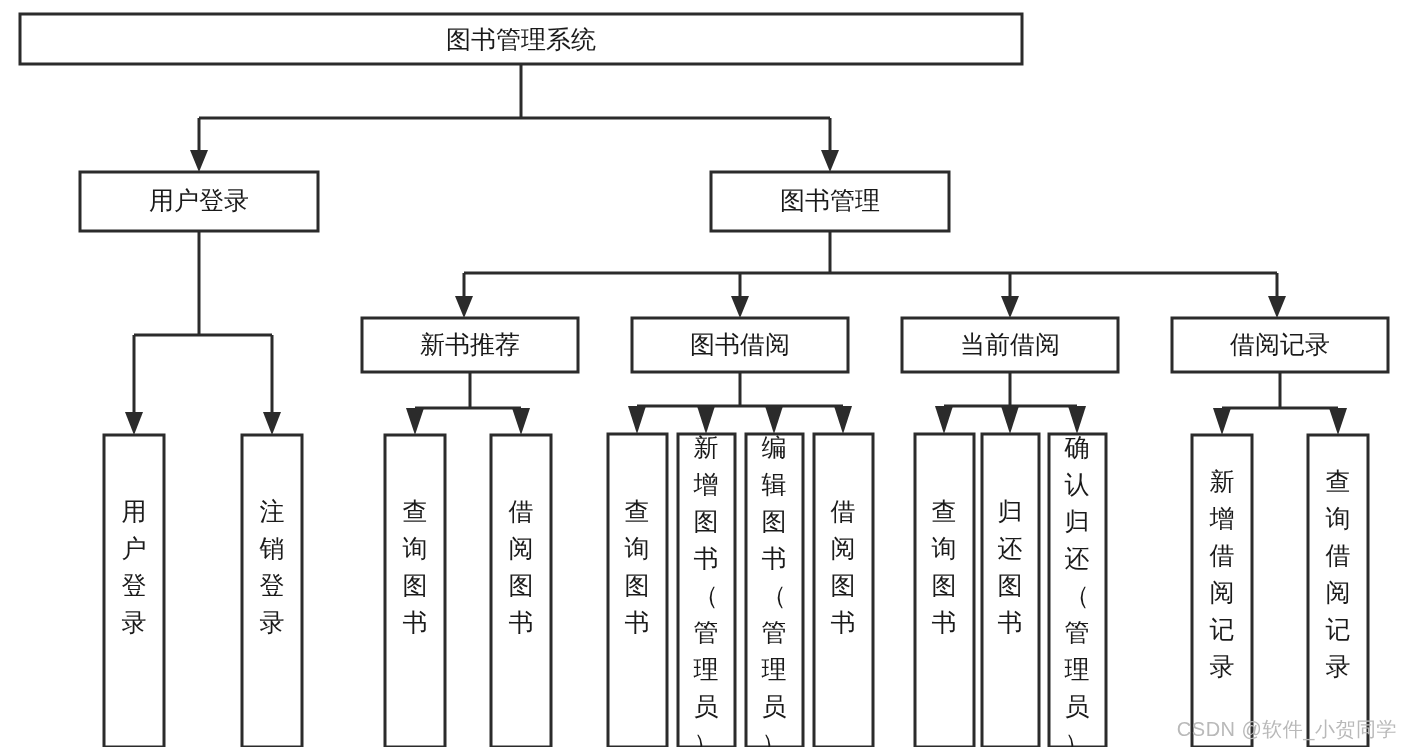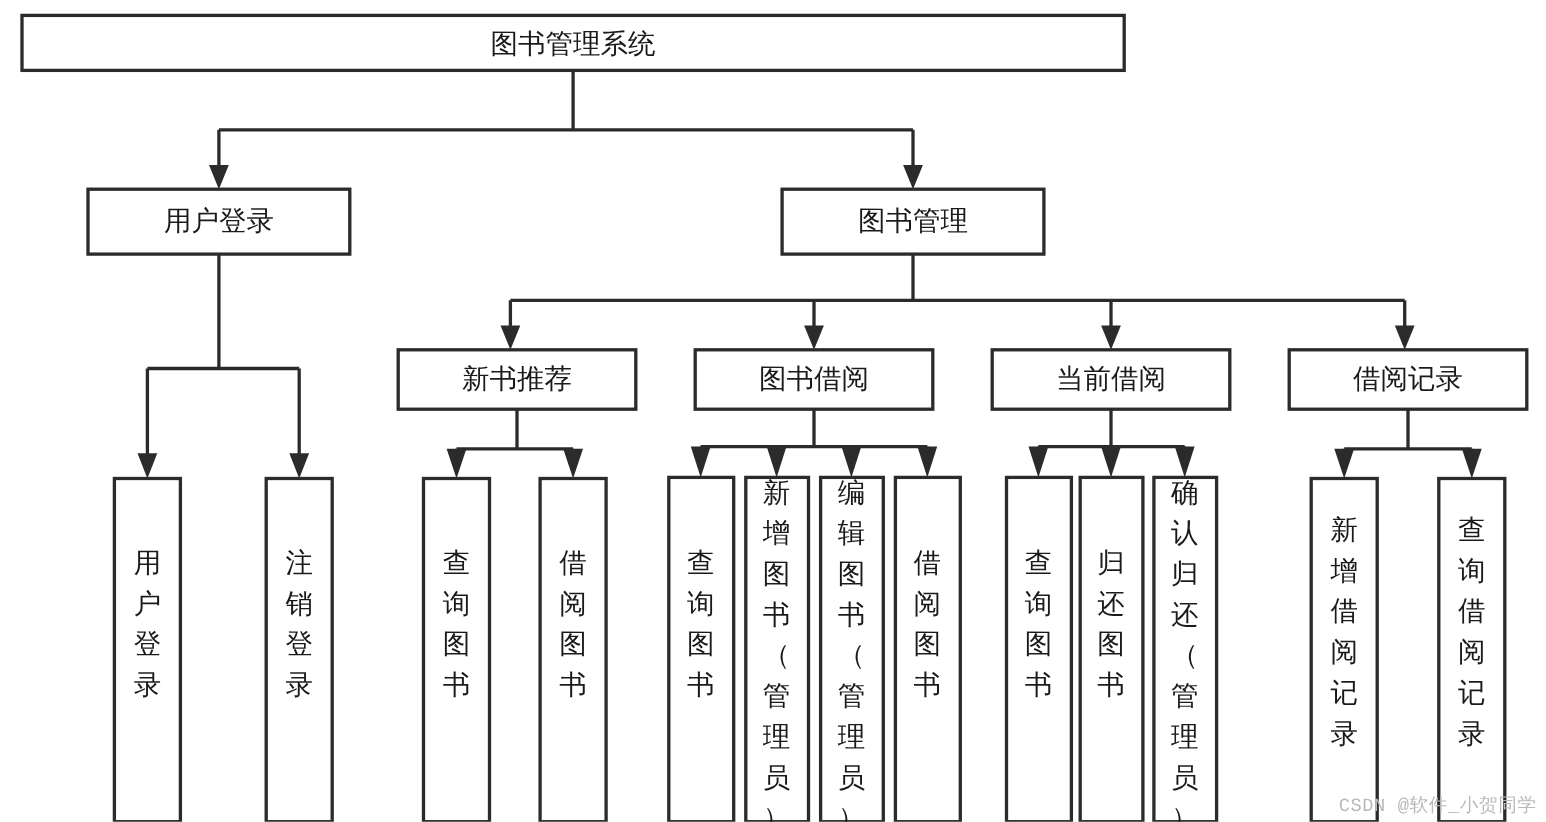--- a/index.html
+++ b/index.html
@@ -53,22 +53,22 @@
   .node-label-v {
     font-family: "DejaVu Sans", "Liberation Sans", sans-serif;
     font-size: 25px;
     fill: #1a1a1a;
     text-anchor: middle;
   }
   .watermark {
     position: absolute;
     right: 8px;
     bottom: 4px;
-    font-family: Liberation Mono, monospace;
-    font-size: 17px;
+    font-family: Liberation Sans, sans-serif;
+    font-size: 20px;
     color: #b9b9b9;
     white-space: nowrap;
     letter-spacing: 0.5px;
     user-select: none;
   }
 </style>
 </head>
 <body>
 
 <div id="diagram-root">

